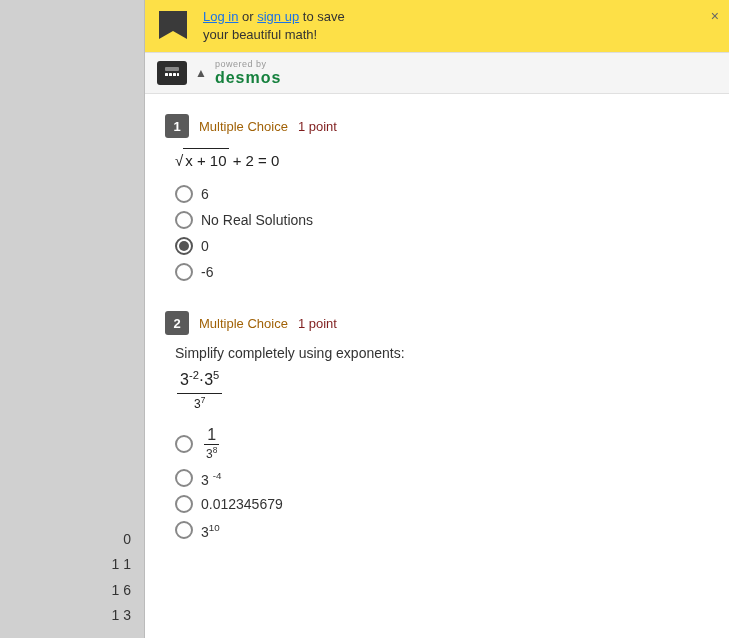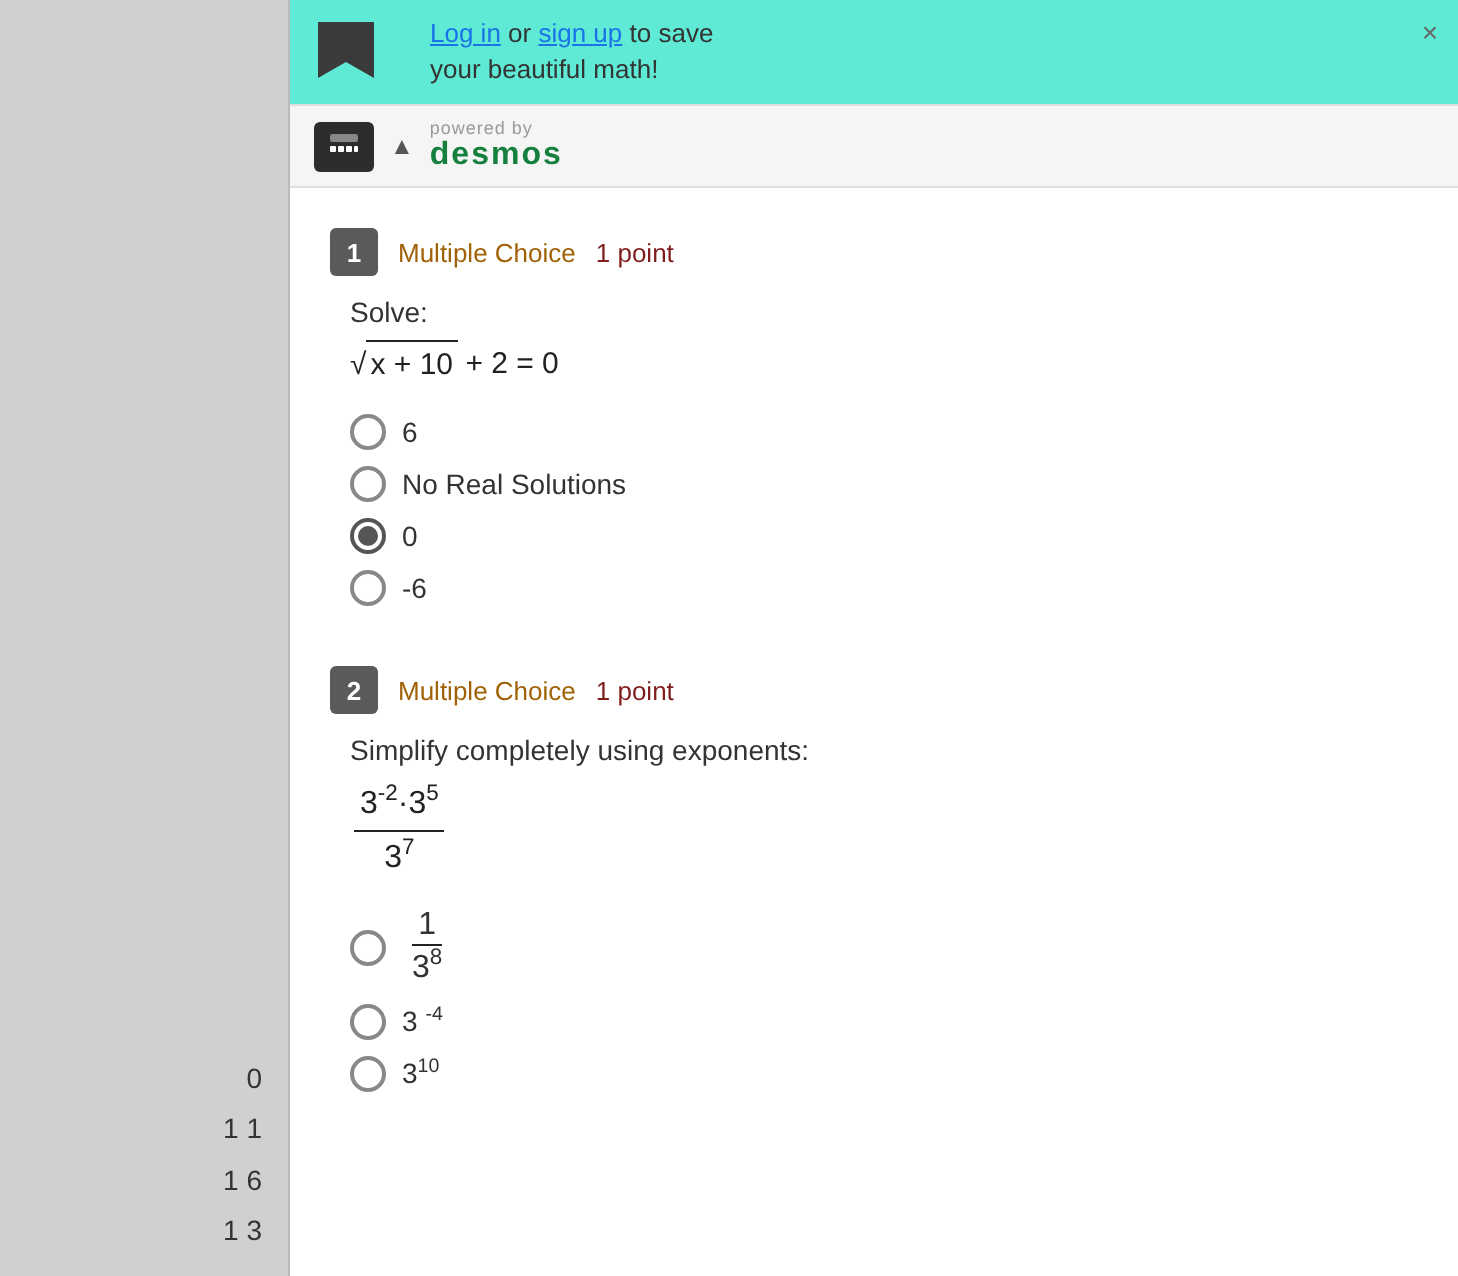--- a/index.html
+++ b/index.html
@@ -55,26 +55,26 @@
     .main-panel {
       position: absolute;
       left: 145px; top: 0;
       width: 584px;
       height: 100%;
       background: white;
       padding: 0;
     }
 
     .top-banner {
-      background: #5eead4;
+      background: #fde047;
       border-bottom: 1px solid #ddd;
       padding: 8px 12px;
       display: flex;
       align-items: center;
-      gap: 26px;
+      gap: 14px;
       position: relative;
     }
 
     .save-icon {
       width: 32px;
       height: 32px;
       display: flex;
       align-items: center;
       justify-content: center;
       font-size: 18px;
@@ -202,21 +202,21 @@
     }
 
     .math-numerator {
       border-bottom: 1px solid #222;
       padding: 0 3px;
       font-size: 16px;
     }
 
     .math-denominator {
       padding: 0 3px;
-      font-size: 16px;
+      font-size: 12px;
     }
 
     .options-list {
       list-style: none;
       padding: 0;
     }
 
     .option-item {
       display: flex;
       align-items: center;
@@ -321,21 +321,20 @@
 
   <div class="content-area">
 
     <div class="question-block">
       <div class="question-header">
         <div class="question-number">1</div>
         <span class="question-type">Multiple Choice</span>
         <span class="question-points">1 point</span>
       </div>
       <div class="question-body">
-        <div class="question-label">Solve:</div>
         <div class="math-expression">
           <span class="sqrt-wrapper">
             <span class="sqrt-symbol">√</span>
               <span class="overline-content">x + 10</span>
           </span>
           <span> + 2 = 0</span>
         </div>
         <ul class="options-list">
 
           <li class="option-item">
@@ -385,20 +384,24 @@
               <span class="math-numerator">1</span>
               <span class="math-denominator">3<sup>8</sup></span>
             </span>
           </li>
 
           <li class="option-item">
             <div class="radio-outer"></div>
             <span>3 <sup>-4</sup></span>
           </li>
 
+          <li class="option-item">
+            <div class="radio-outer"></div>
+            <span>0.012345679</span>
+          </li>
 
           <li class="option-item">
             <div class="radio-outer"></div>
             <span>3<sup>10</sup></span>
           </li>
         </ul>
       </div>
     </div>
 
   </div>

